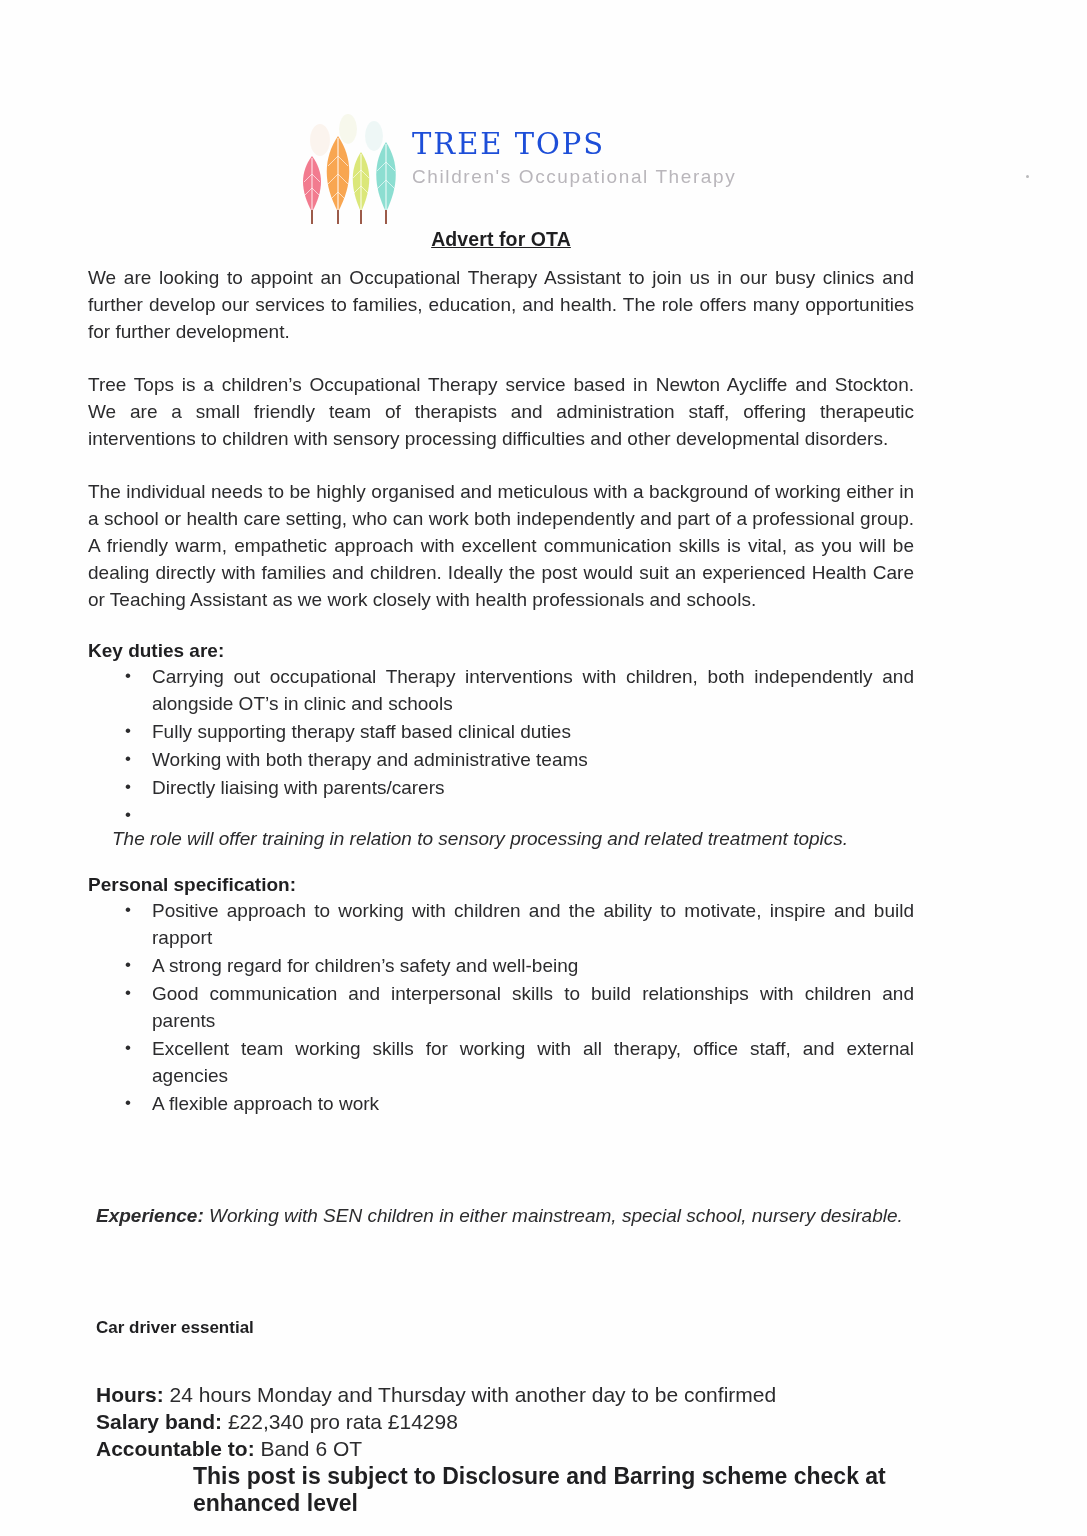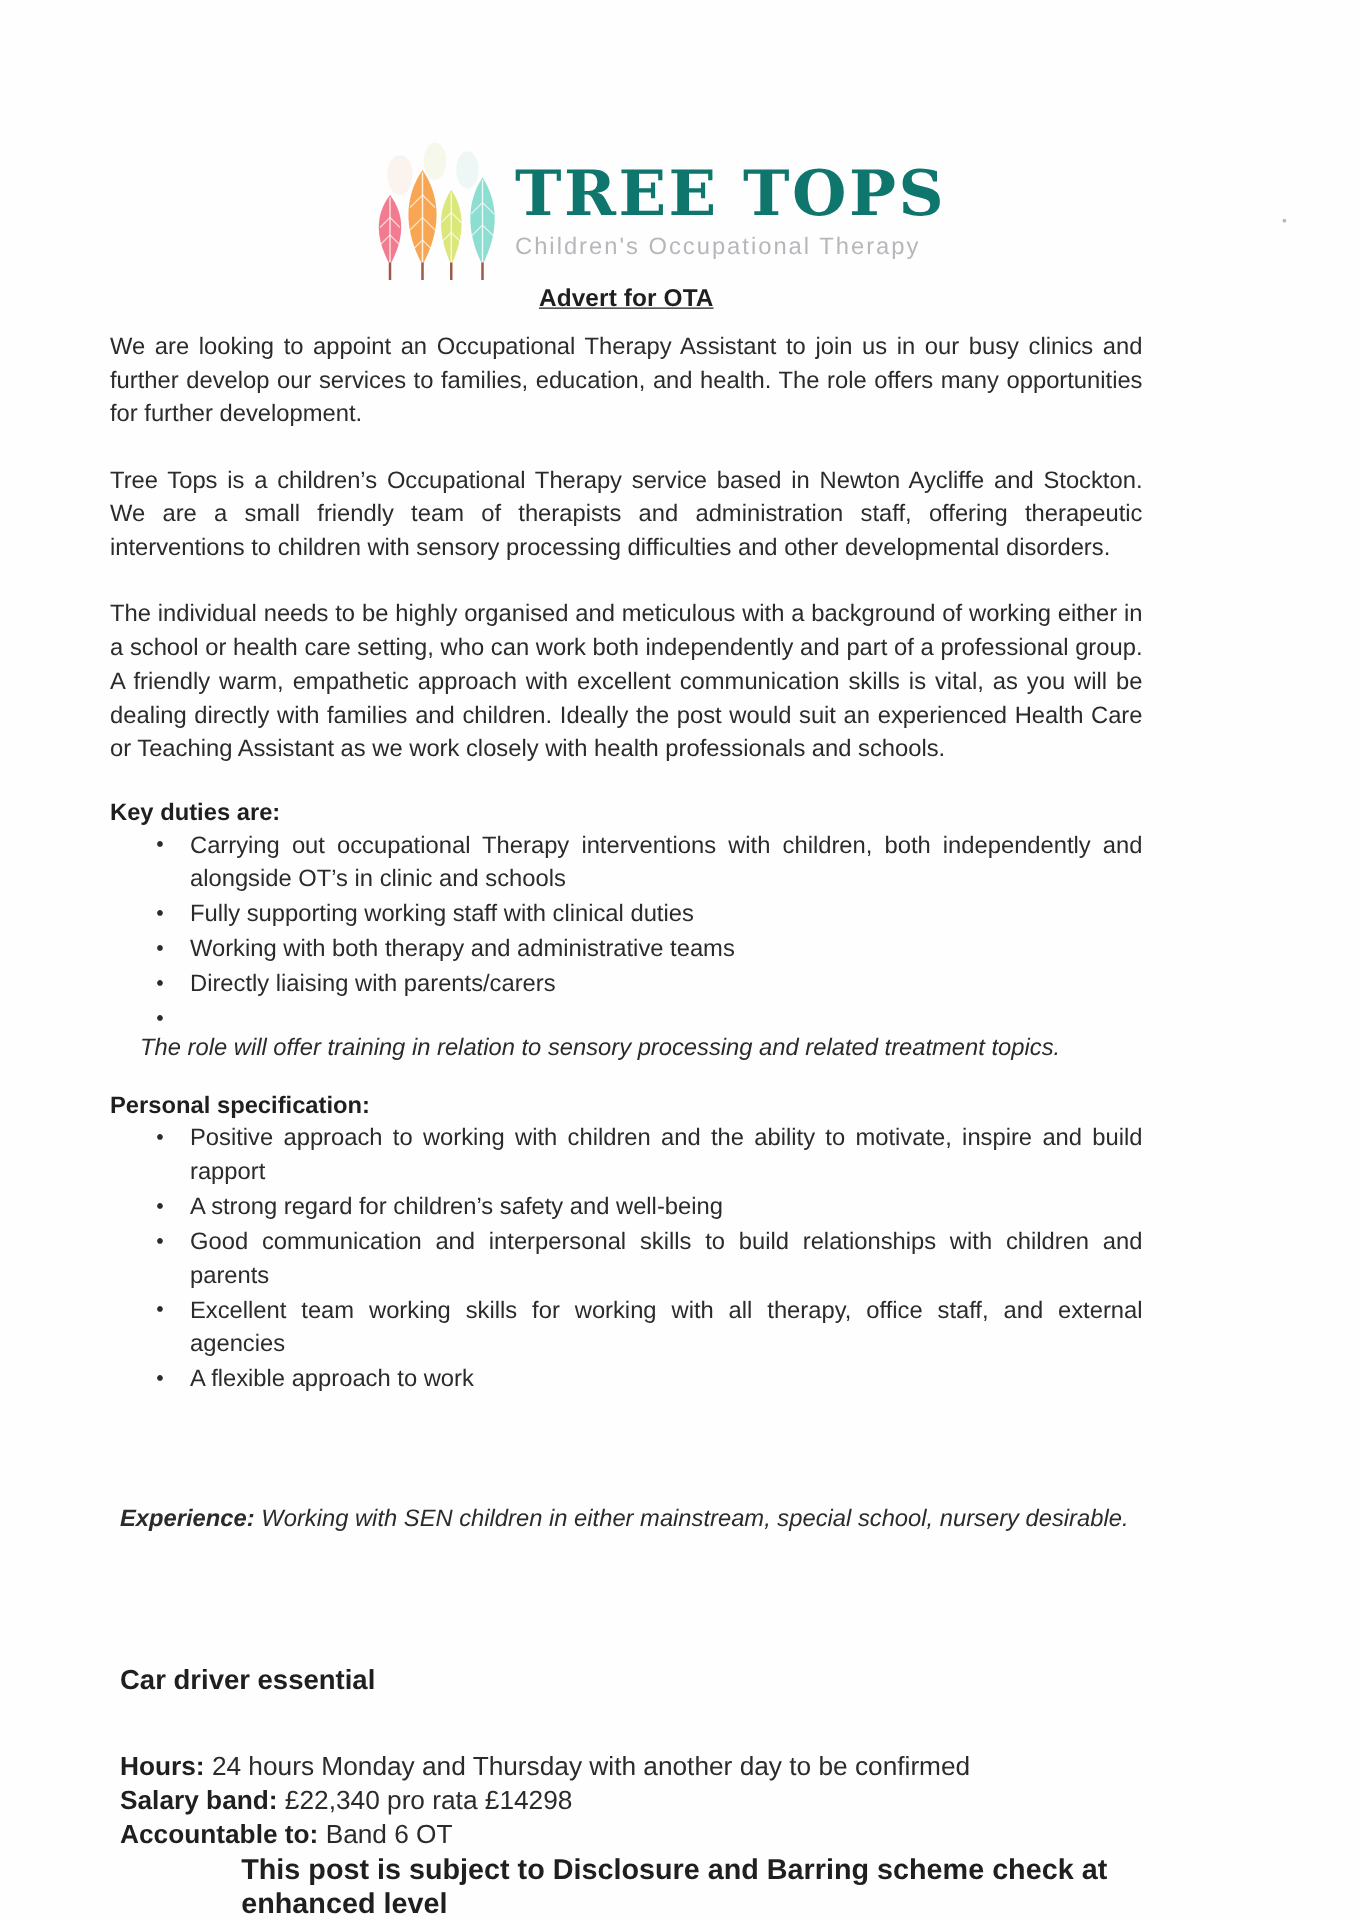--- a/index.html
+++ b/index.html
@@ -40,24 +40,24 @@
     height: 115px;
   }
   .logo-wordmark {
     position: absolute;
     left: 122px;
     top: 18px;
     width: 300px;
   }
   .logo-title {
     font-family: "DejaVu Serif", serif;
-    font-weight: bold;
-    font-size: 50px;
+    font-weight: normal;
+    font-size: 29px;
     letter-spacing: 2px;
-    color: #0f766e;
+    color: #1d4ed8;
     line-height: 1;
     white-space: nowrap;
   }
   .logo-tagline {
     margin-top: 7px;
     font-family: "Liberation Sans", sans-serif;
     font-size: 19px;
     letter-spacing: 1.6px;
     color: #b9b6bb;
     white-space: nowrap;
@@ -129,22 +129,22 @@
     font-style: italic;
     font-size: 19px;
     line-height: 1.42;
     margin: 0 0 0 8px;
     color: #2b2b2d;
   }
   .experience-line b { font-weight: bold; }
 
   .bold-line {
     font-weight: bold;
-    font-size: 22px;
-    margin: 13px 0 0 8px;
+    font-size: 17px;
+    margin: 0 0 0 8px;
     color: #1f1f21;
   }
 
   .detail-line {
     font-size: 21px;
     line-height: 1.28;
     margin: 0 0 0 8px;
     color: #2b2b2d;
   }
   .detail-line b { font-weight: bold; color: #1f1f21; }
@@ -227,21 +227,21 @@
 
     <div class="doc-title">Advert for OTA</div>
 
     <p class="para">We are looking to appoint an Occupational Therapy Assistant to join us in our busy clinics and further develop our services to families, education, and health.  The role offers many opportunities for further development.</p>
     <p class="para">Tree Tops is a children’s Occupational Therapy service based in Newton Aycliffe and Stockton. We are a small friendly team of therapists and administration staff, offering therapeutic interventions to children with sensory processing difficulties and other developmental disorders.</p>
     <p class="para">The individual needs to be highly organised and meticulous with a background of working either in a school or health care setting, who can work both independently and part of a professional group. A friendly warm, empathetic approach with excellent communication skills is vital, as you will be dealing directly with families and children. Ideally the post would suit an experienced Health Care or Teaching Assistant as we work closely with health professionals and schools.</p>
 
     <div class="section-head">Key duties are:</div>
     <ul class="bullets">
       <li><span class="bullet-dot">•</span><span>Carrying out occupational Therapy interventions with children, both independently and alongside OT’s in clinic and schools</span></li>
-      <li><span class="bullet-dot">•</span><span>Fully supporting working staff with clinical duties</span></li>
+      <li><span class="bullet-dot">•</span><span>Fully supporting therapy staff based clinical duties</span></li>
       <li><span class="bullet-dot">•</span><span>Working with both therapy and administrative teams</span></li>
       <li><span class="bullet-dot">•</span><span>Directly liaising with parents/carers</span></li>
       <li><span class="bullet-dot">•</span></li>
     </ul>
 
     <div class="italic-line">The role will offer training in relation to sensory processing and related treatment topics.</div>
 
     <div class="spacer-sm"></div>
 
     <div class="section-head">Personal specification:</div>

